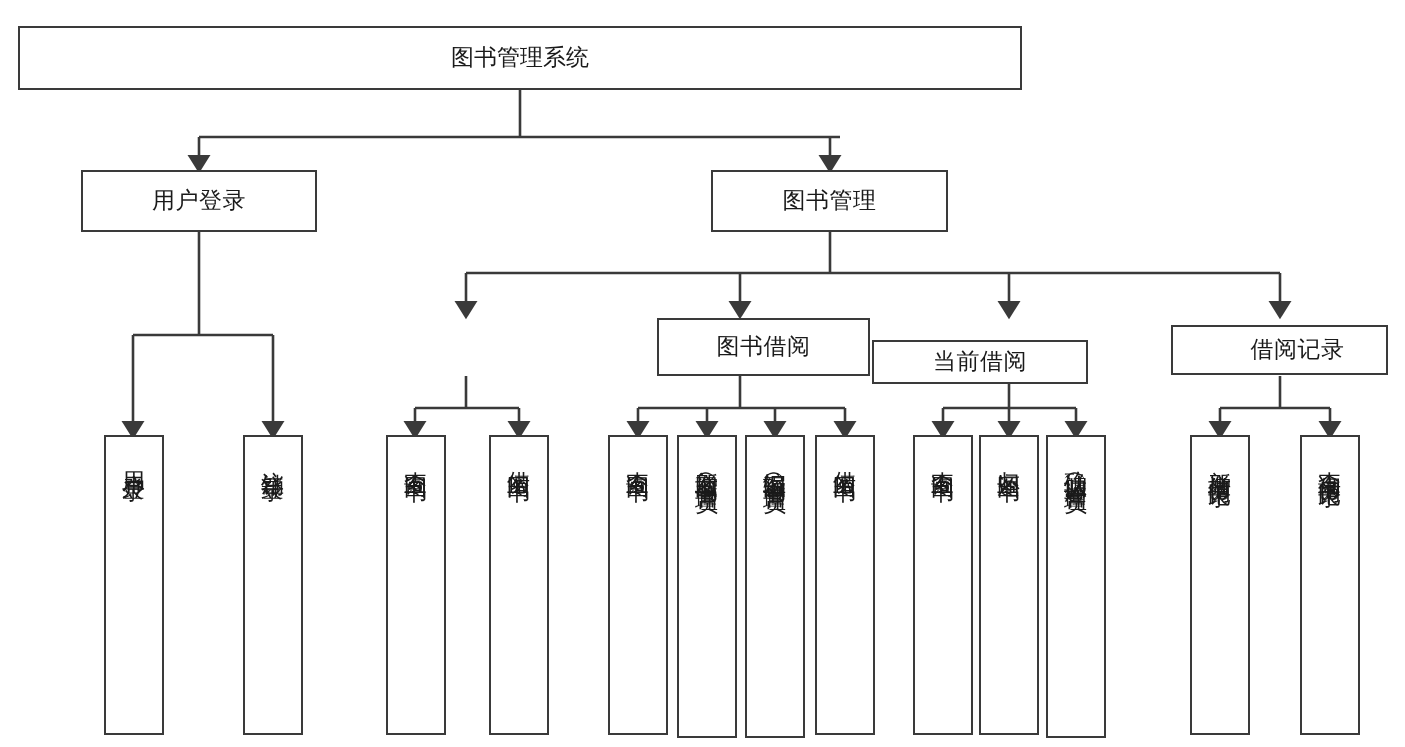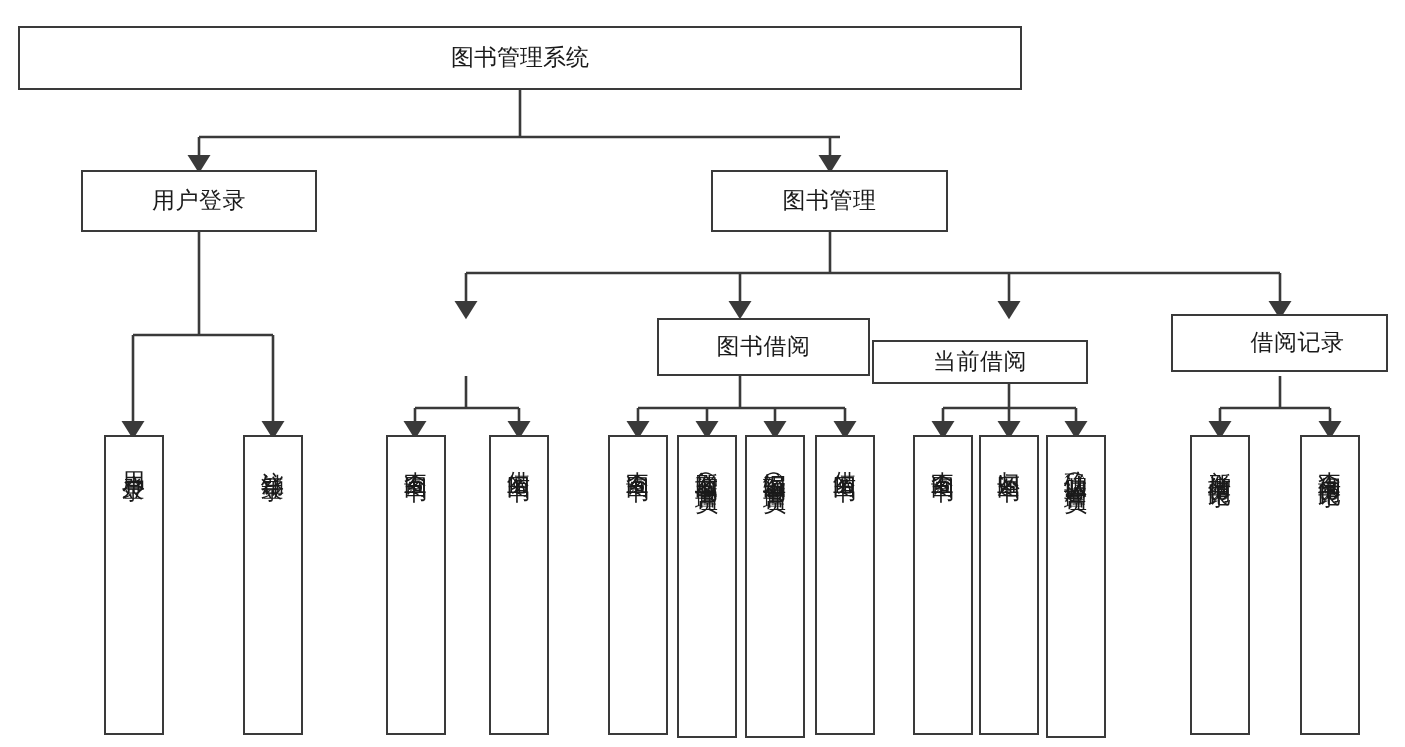--- a/index.html
+++ b/index.html
@@ -136,21 +136,21 @@
   <div class="node node-h" style="left:711px; top:170px; width:237px; height:62px;text-align:center;">
     <span>图书管理</span>
   </div>
 
   <div class="node node-h" style="left:633px; top:318px; width:213px; height:58px;margin-left:24px;">
     <span>图书借阅</span>
   </div>
   <div class="node node-h" style="left:872px; top:318px; width:216px; height:44px;margin-top:22px;">
     <span>当前借阅</span>
   </div>
-  <div class="node node-h" style="left:1171px; top:314px; width:217px; height:58px;padding-left:36px;">
+  <div class="node node-h" style="left:1171px; top:325px; width:217px; height:50px;padding-left:36px;">
     <span>借阅记录</span>
   </div>
 
   <div class="node node-v" style="left:104px; top:435px; width:60px; height:300px;">
     <span class="vtext">用户登录</span>
   </div>
   <div class="node node-v" style="left:243px; top:435px; width:60px; height:300px;">
     <span class="vtext">注销登录</span>
   </div>
 

